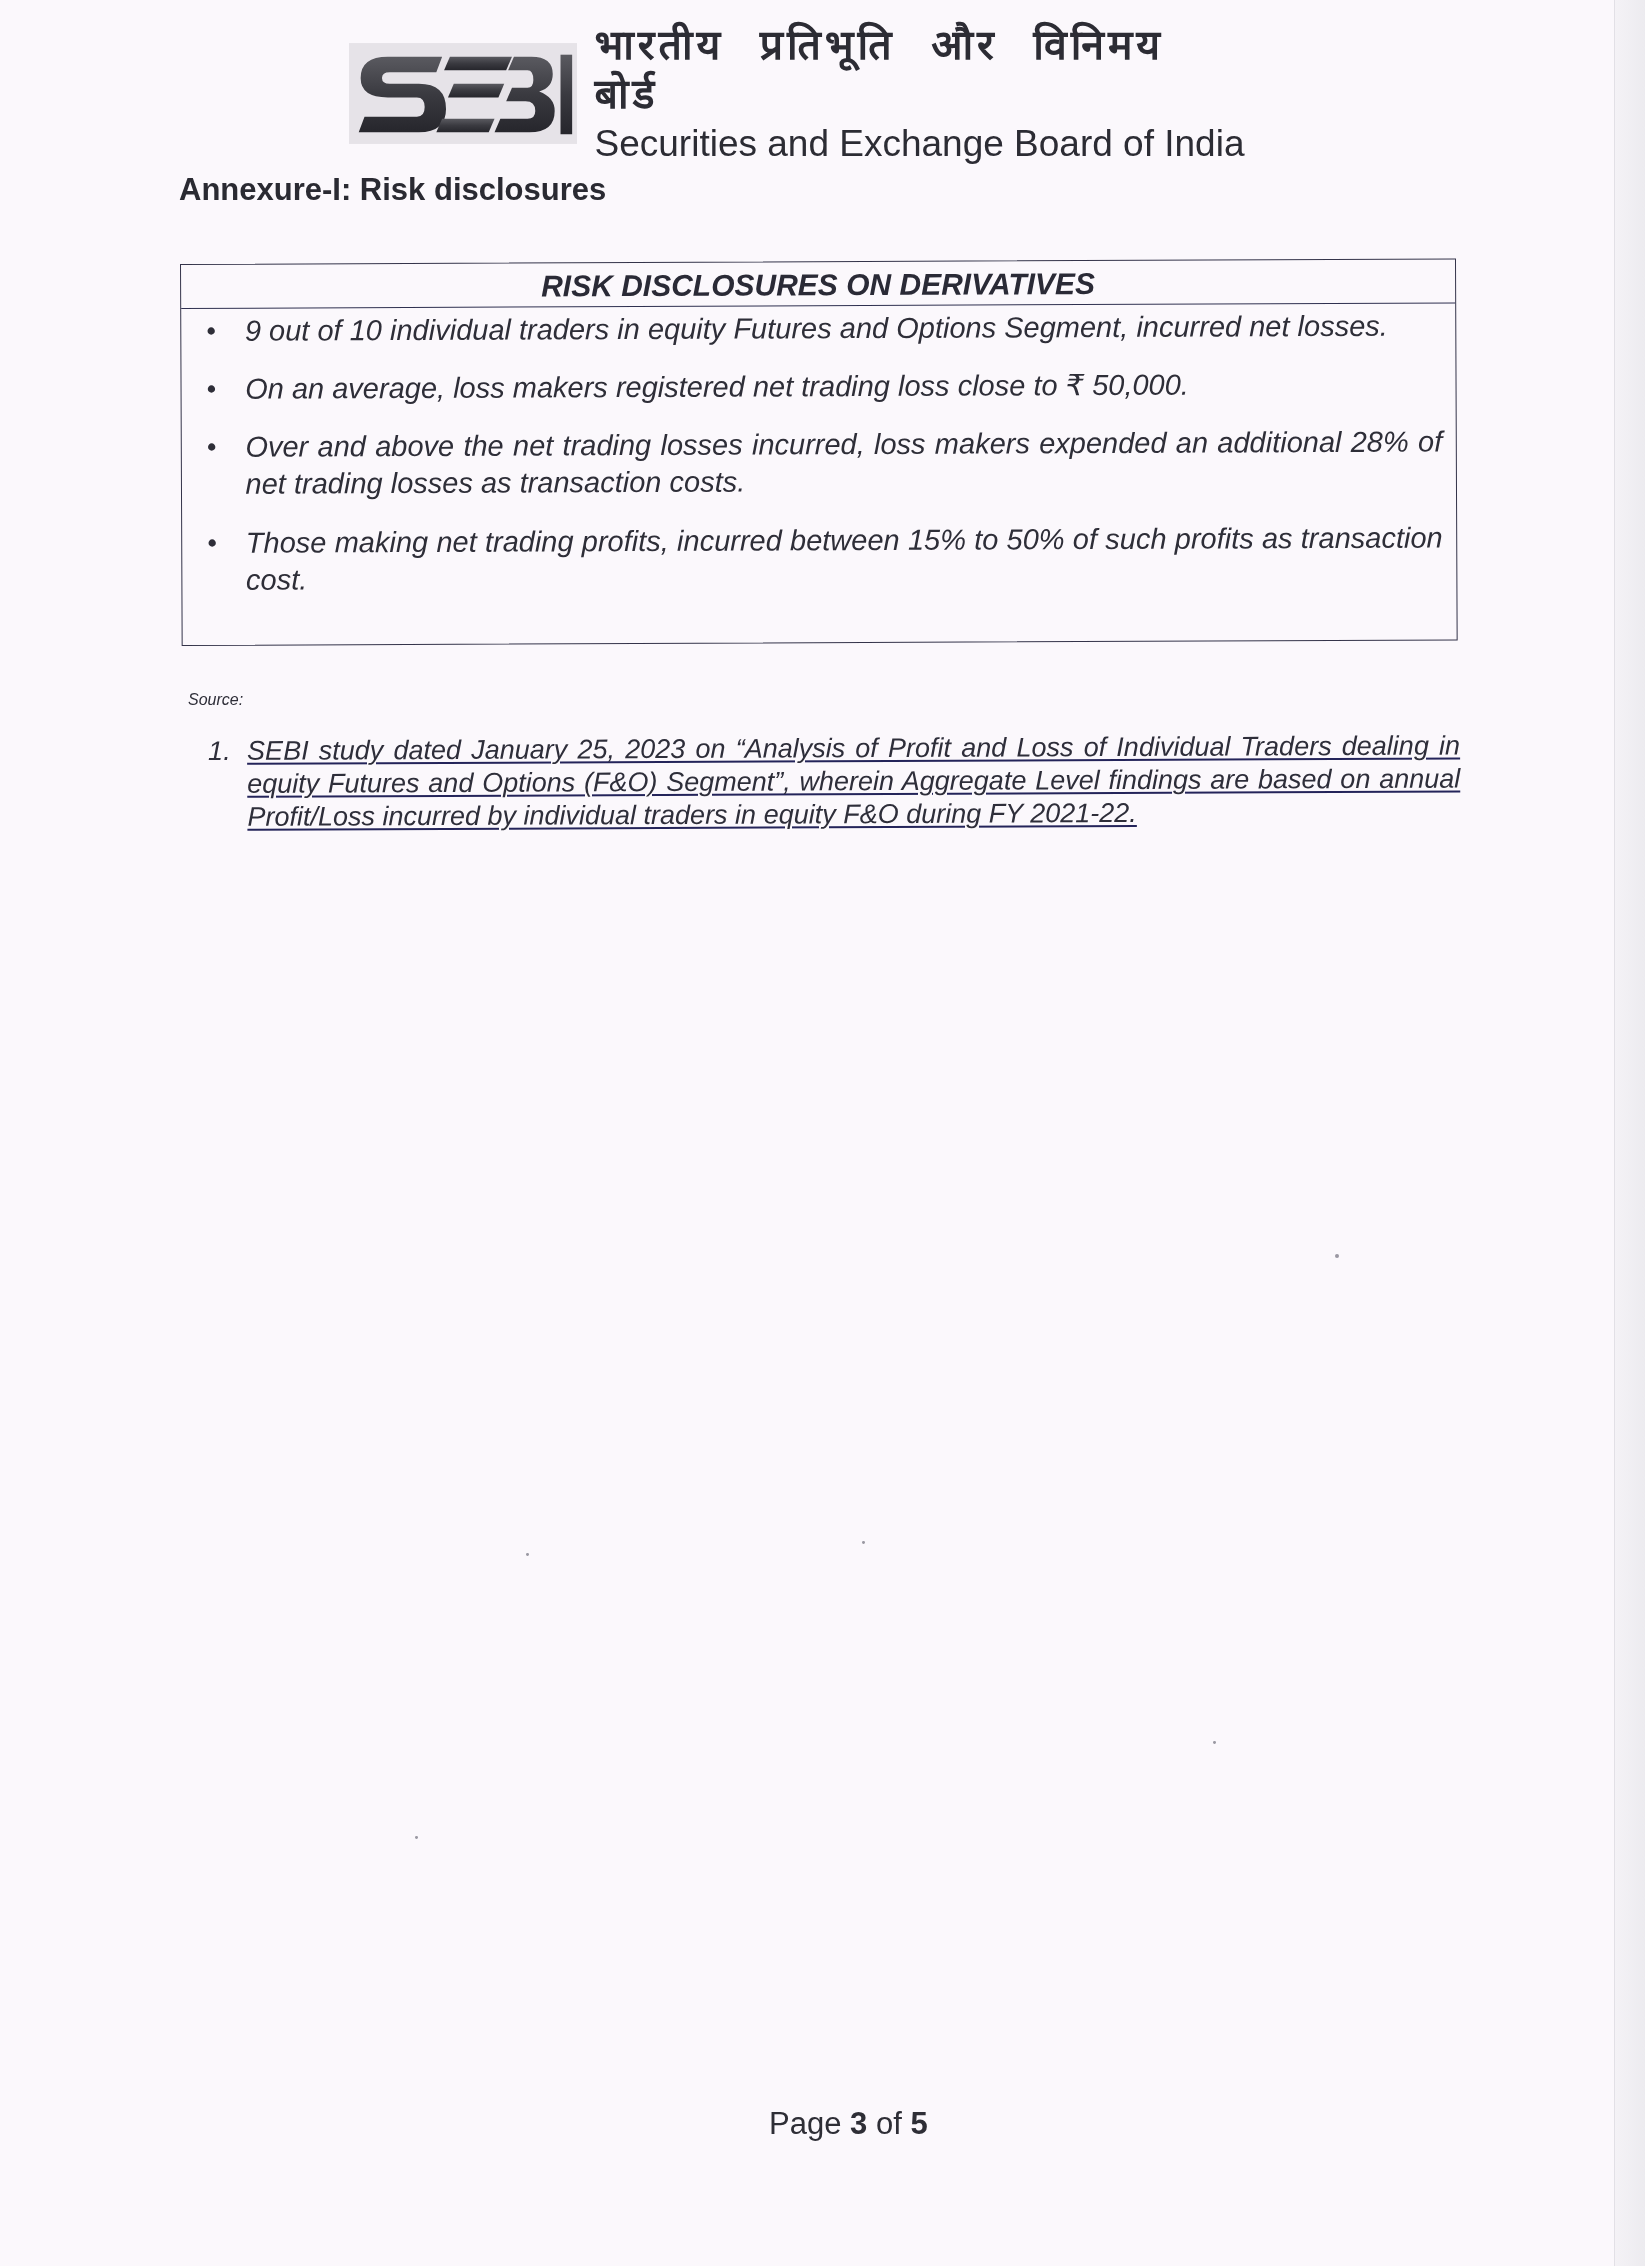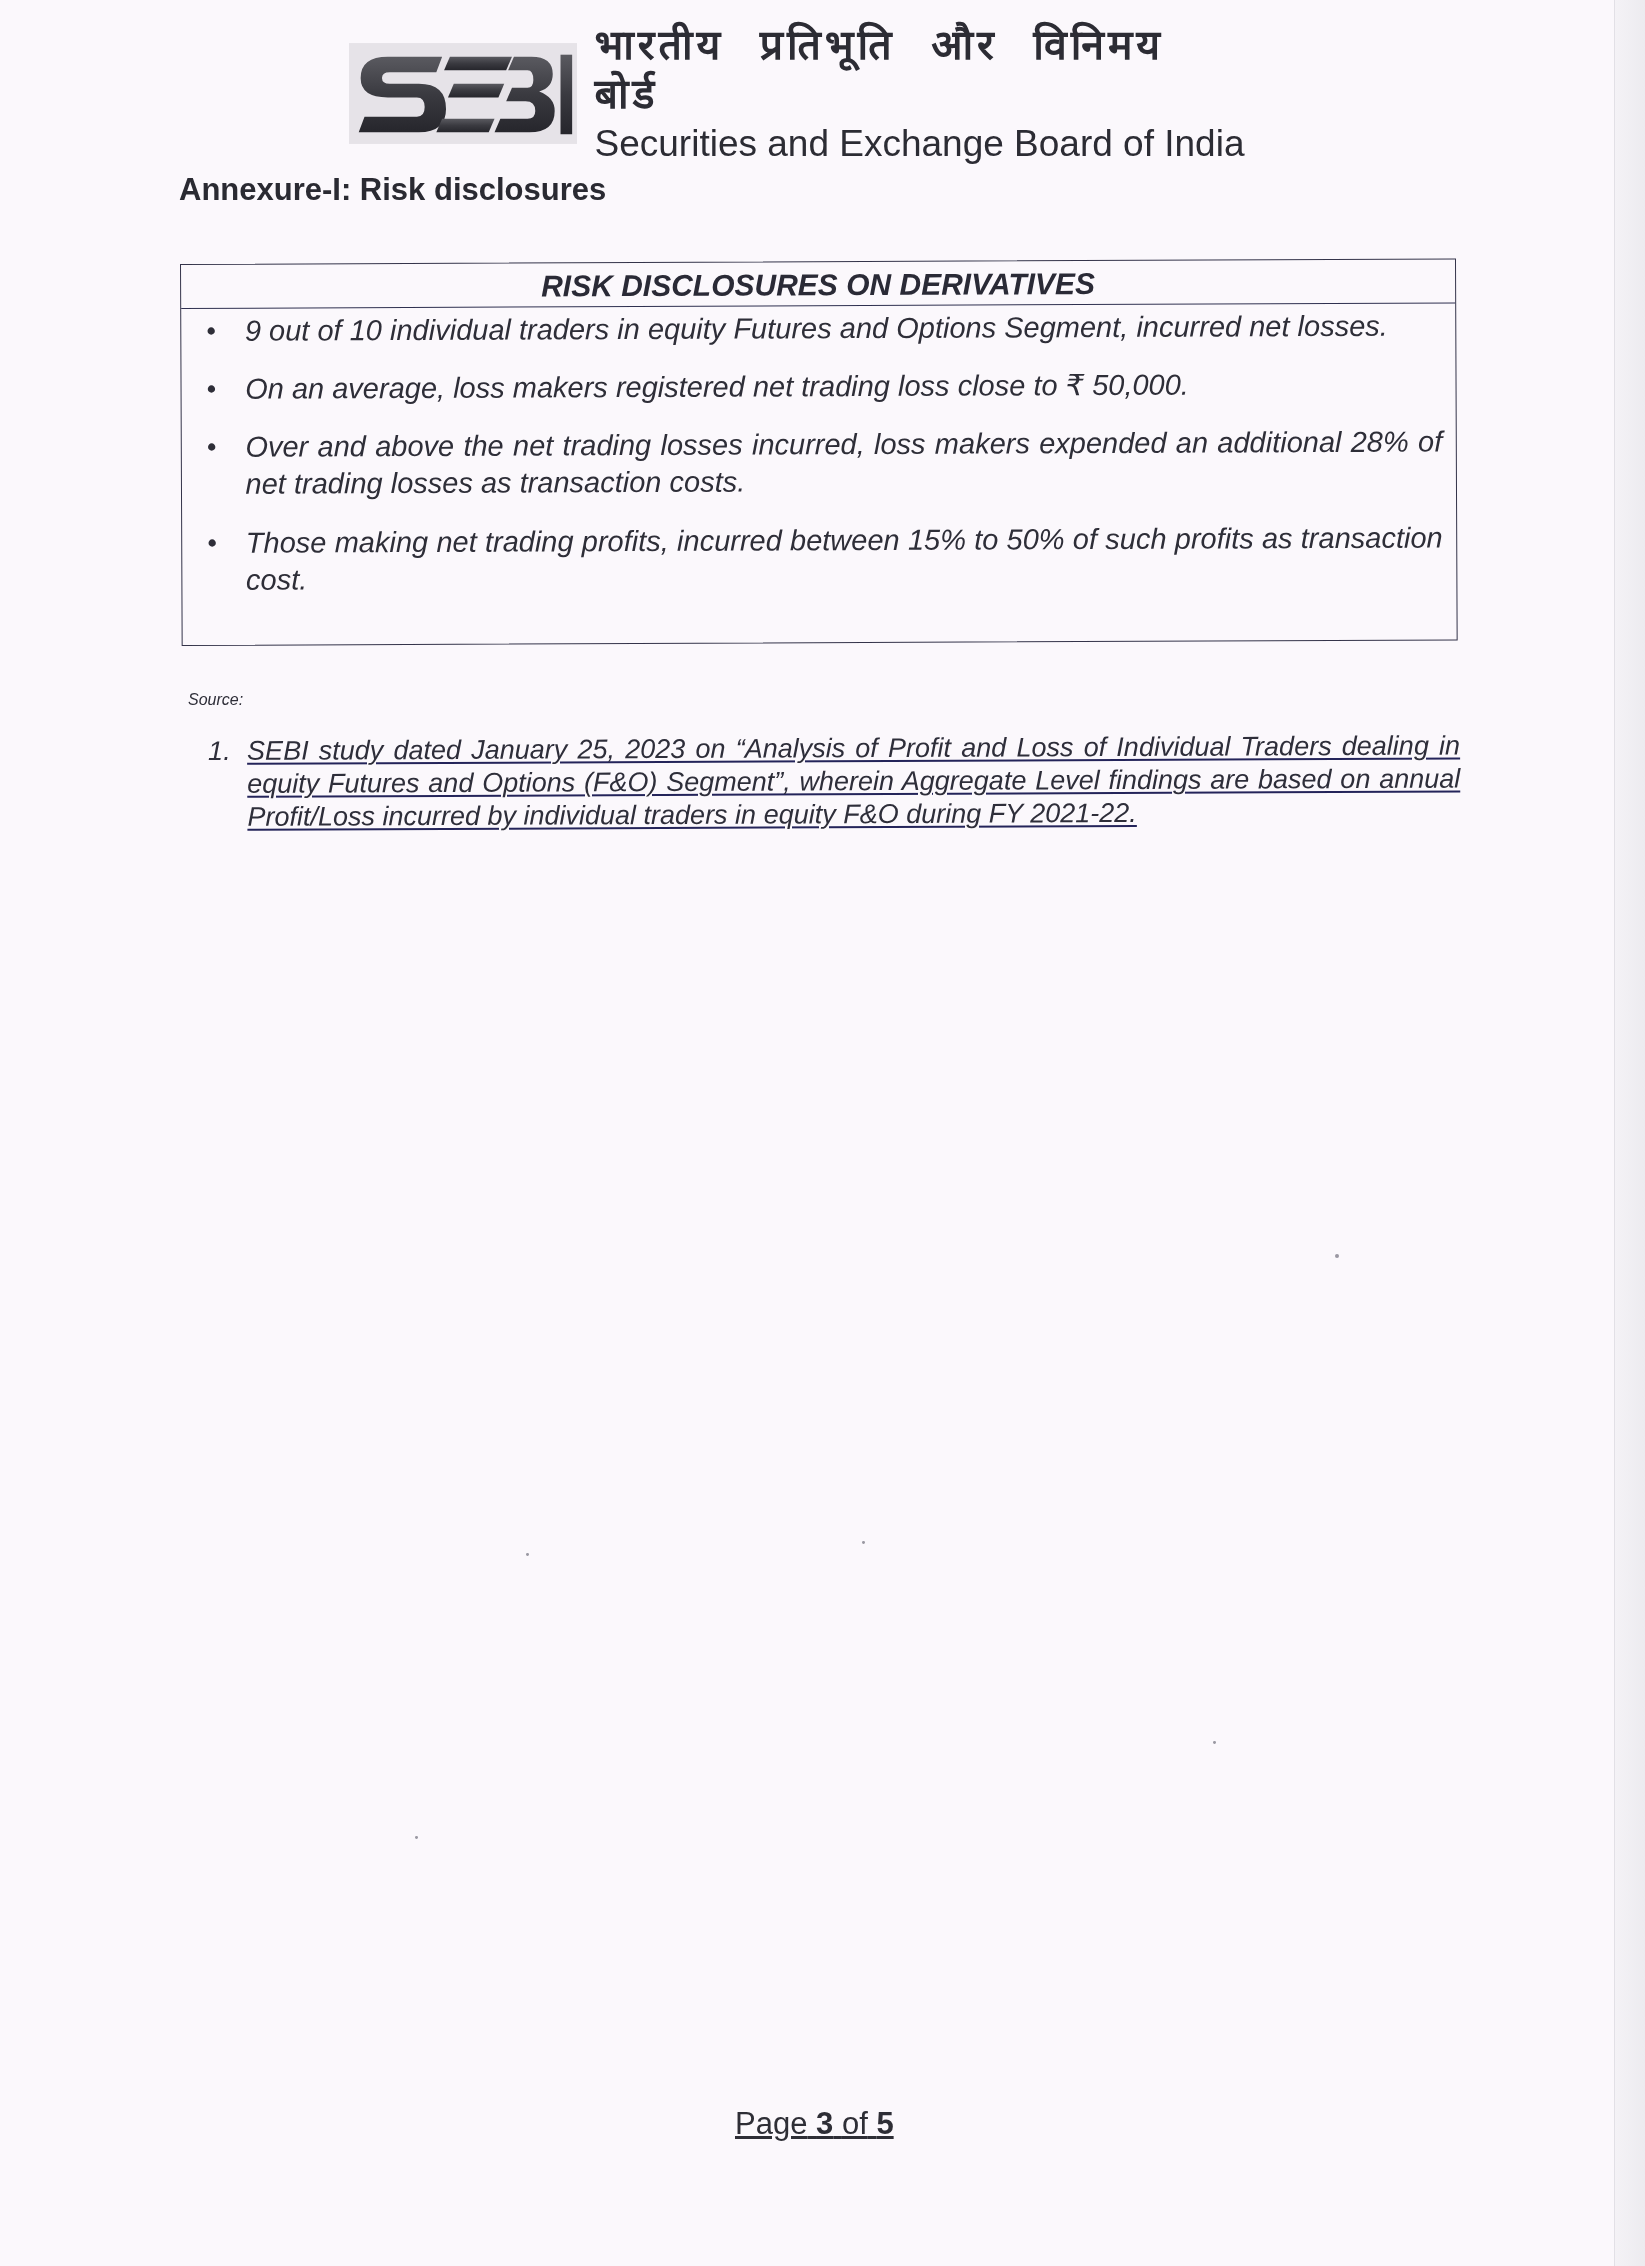--- a/index.html
+++ b/index.html
@@ -70,22 +70,22 @@
     transform: rotate(-0.25deg); transform-origin: left top;
   }
   .source-item { display: flex; font-size: 27px; font-style: italic; line-height: 33px; color: #2e2e3a; }
   .source-num { width: 39px; flex: none; }
   .source-link {
     text-decoration: underline; text-decoration-color: #24245a;
     text-decoration-thickness: 1.9px; text-underline-offset: 2.9px;
     color: #2e2e3a; cursor: pointer; text-align: justify;
   }
   .page-footer {
-    position: absolute; left: 735px; top: 2106px;
-    font-size: 31px; color: #2e2e36; text-decoration: underline;
+    position: absolute; left: 769px; top: 2106px;
+    font-size: 31px; color: #2e2e36;
   }
   .page-footer b { font-weight: bold; }
   .speck { position: absolute; width: 3.9px; height: 3.9px; border-radius: 50%; background: #9a98a2; }
 </style>
 </head>
 <body>
 
 <div class="right-edge"></div>
 
 <div class="letterhead">

